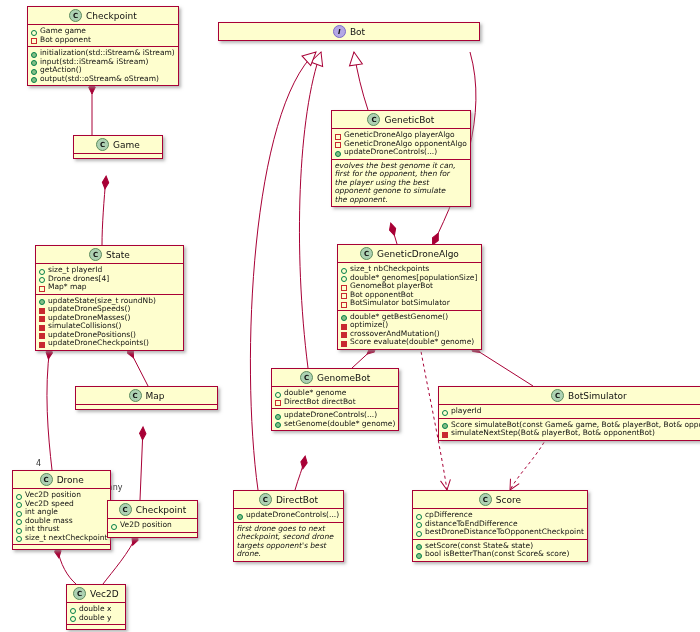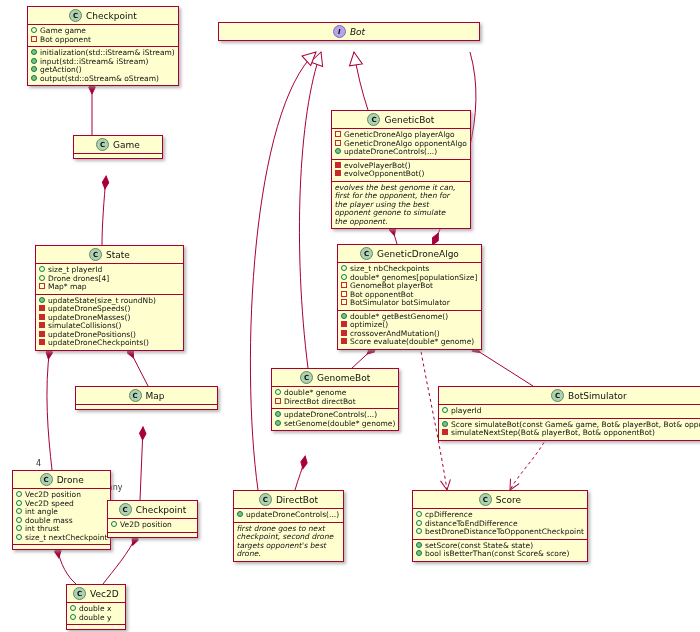--- a/index.html
+++ b/index.html
@@ -22,27 +22,27 @@
   }
   .spot{
     display:inline-flex;align-items:center;justify-content:center;
     width:11px;height:11px;border-radius:50%;font-size:7px;font-weight:bold;flex:none;
   }
   .spot-c{background:#ADD1B2;border:1px solid #5E8C5E;}
   .spot-i{background:#B4A7E5;border:1px solid #7E6BC8;font-style:italic;}
   .comp{border-top:1px solid #A80036;padding:2px 3px;}
   .comp.empty{height:4px;padding:0;}
   .comp.note{line-height:8.5px;white-space:nowrap;font-style:italic;}
-  .member{display:flex;align-items:flex-start;white-space:nowrap;line-height:8.5px;}
+  .member{display:flex;align-items:flex-end;white-space:nowrap;line-height:8.5px;}
   .micon{display:inline-block;width:6px;height:6px;margin-right:3px;flex:none;box-sizing:border-box;}
   .field-public{border:1px solid #038048;border-radius:50%;}
   .field-private{border:1px solid #C82930;}
   .method-public{background:#84BE84;border:1px solid #038048;border-radius:50%;}
   .method-private{background:#C82930;border:1px solid #C82930;}
-  .it{font-style:italic;}
+  .it{}
   .mult-label{
     position:absolute;font-size:8px;color:#333;white-space:nowrap;
   }
 </style>
 </head>
 <body>
 
 <div id="canvas">
 
   <svg id="edges" width="700" height="632" viewBox="0 0 700 632">
@@ -254,30 +254,20 @@
         </div>
         <div class="member">
           <span class="micon field-private"></span>
           <span class="mtext">GeneticDroneAlgo opponentAlgo</span>
         </div>
         <div class="member">
           <span class="micon method-public"></span>
           <span class="mtext">updateDroneControls(...)</span>
         </div>
       </div>
-      <div class="comp">
-        <div class="member">
-          <span class="micon method-private"></span>
-          <span class="mtext">evolvePlayerBot()</span>
-        </div>
-        <div class="member">
-          <span class="micon method-private"></span>
-          <span class="mtext">evolveOpponentBot()</span>
-        </div>
-      </div>
       <div class="comp note">
         <div>evolves the best genome it can,</div>
         <div>first for the opponent, then for</div>
         <div>the player using the best</div>
         <div>opponent genone to simulate</div>
         <div>the opponent.</div>
       </div>
     </div>
     <div class="uml-class" style="left: 337px; top: 244px; min-width: 143px;">
       <div class="uml-title">

